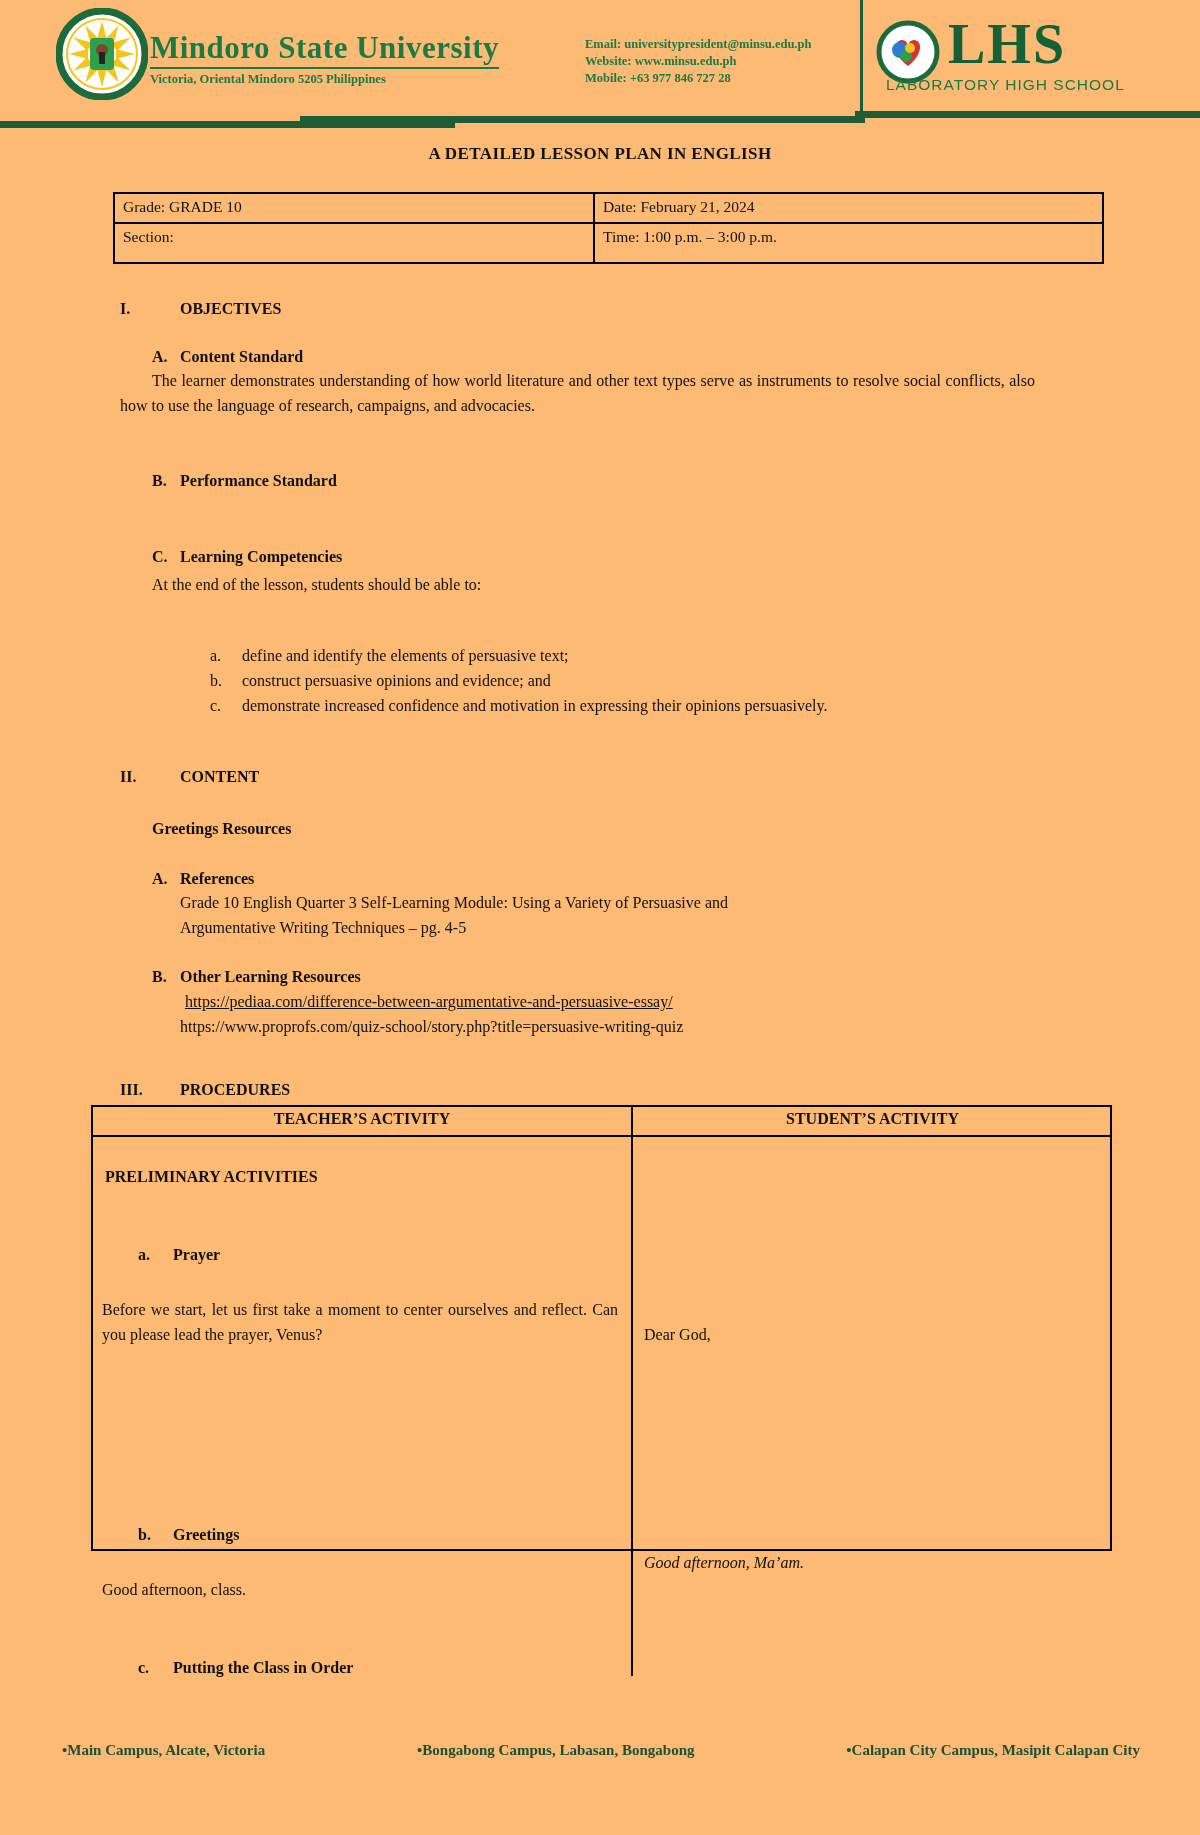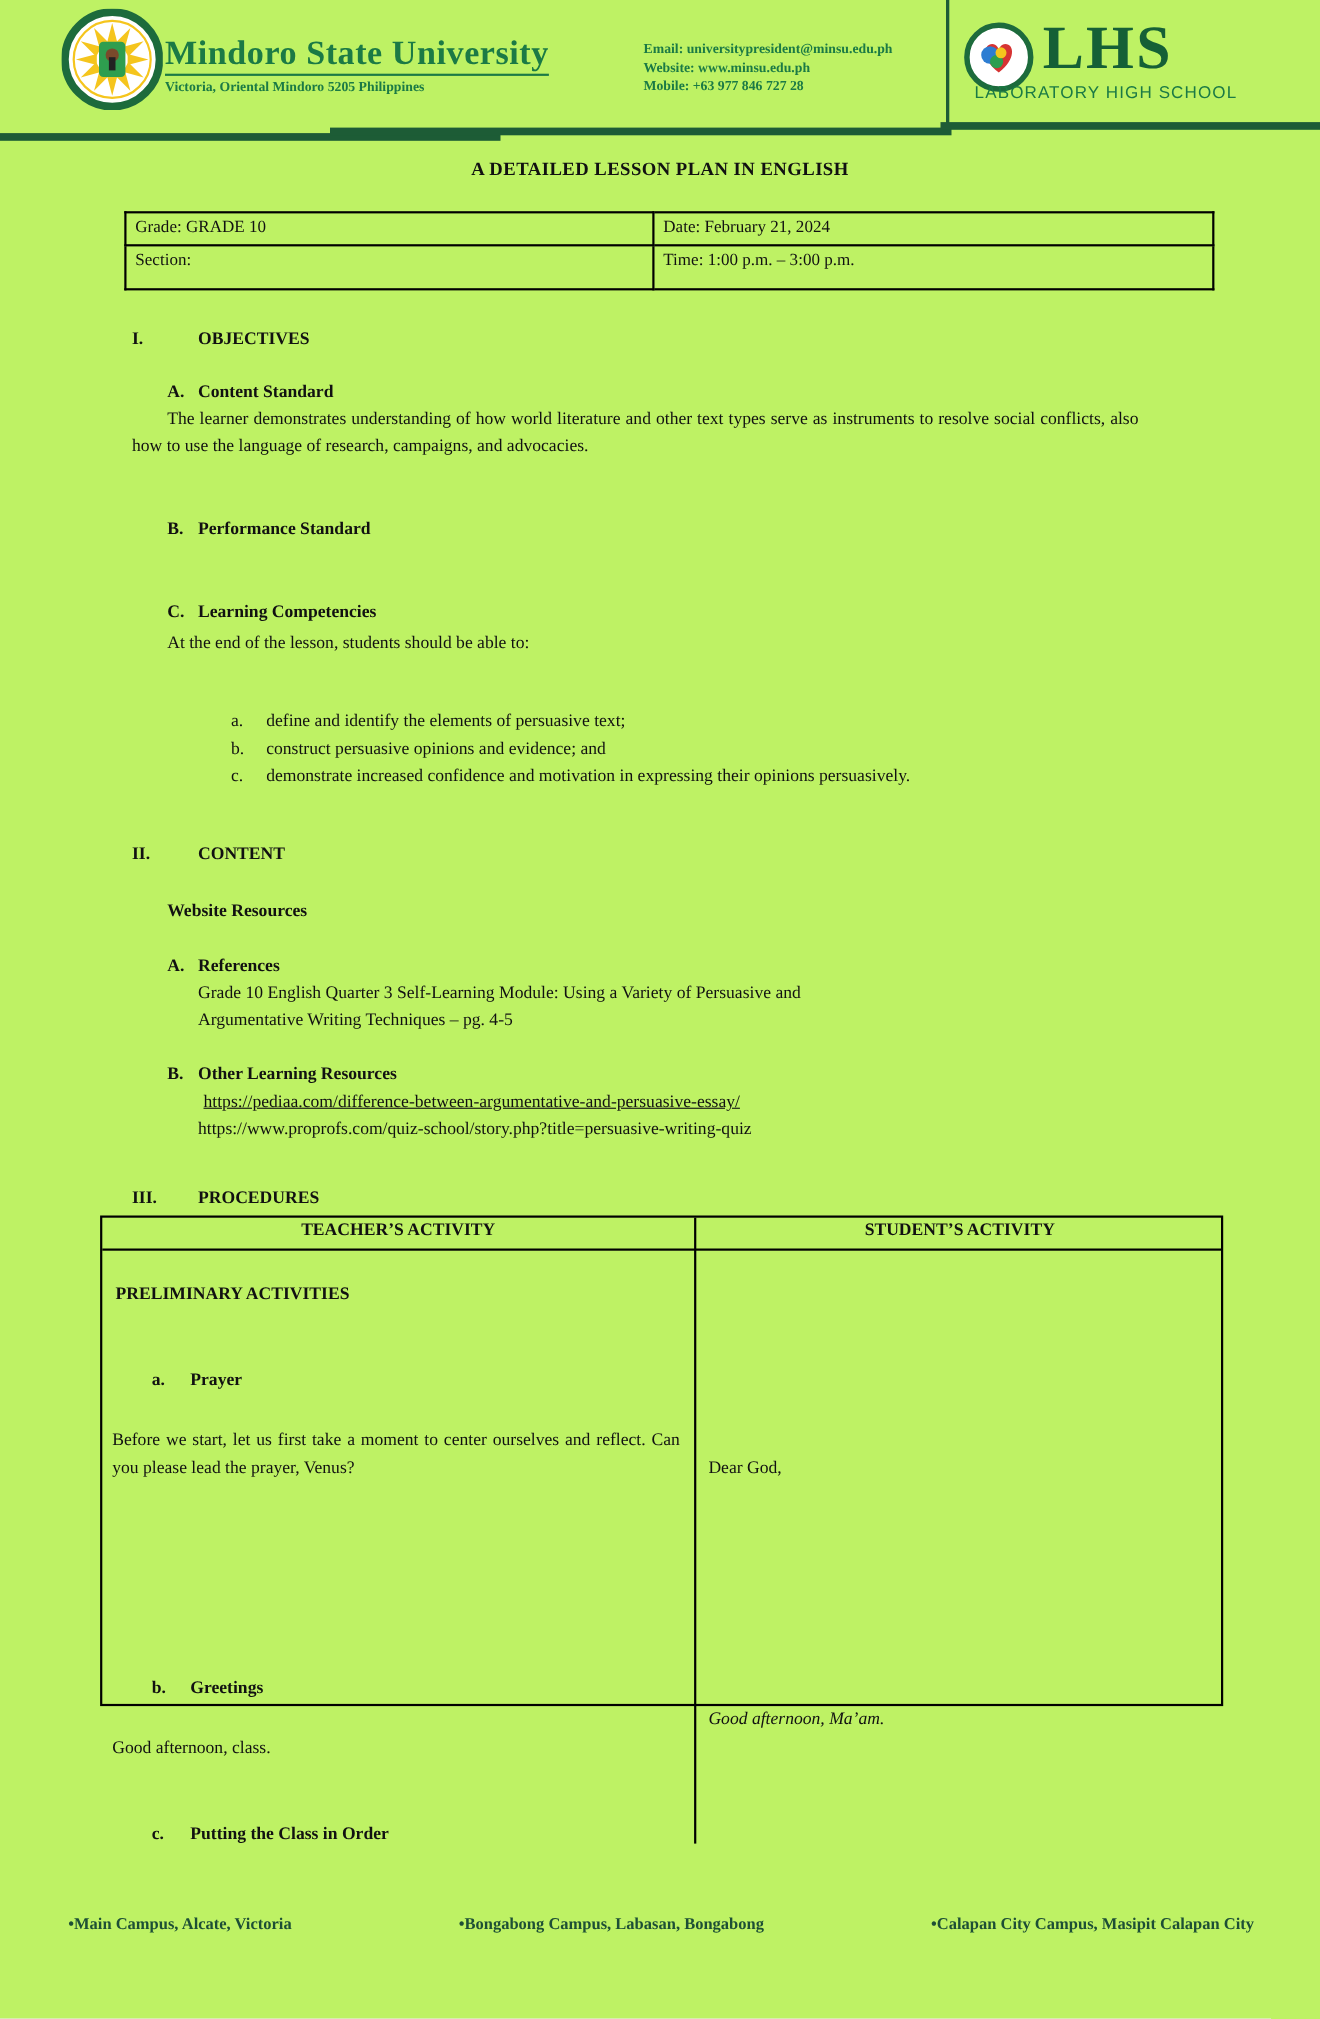--- a/index.html
+++ b/index.html
@@ -1,18 +1,18 @@
 <!DOCTYPE html>
 <html><head>
 <meta charset="utf-8">
 <style>
   * { margin:0; padding:0; box-sizing:border-box; }
   html,body { background:#e9e9e9; }
   .page {
-    position:relative; width:1200px; height:1835px; background:#bef264;
+    position:relative; width:1200px; height:1835px; background:#fdba74;
     margin:0 auto; overflow:hidden;
     font-family:"Liberation Serif", serif; color:#111;
   }
   
   .minsu-logo { position:absolute; left:56px; top:8px; }
   .univ-block { position:absolute; left:150px; top:30px; }
   .univ-name {
     font-family:"Liberation Serif", serif; font-size:31px; font-weight:600;
     color:#1b7a45; border-bottom:2px solid #1b7a45; display:inline-block;
     padding-bottom:1px; letter-spacing:.5px;
@@ -168,21 +168,21 @@
     <div class="li-row">
       <span class="li-letter">c.</span>
       <span style="width:700px;">demonstrate increased confidence and motivation in expressing their opinions persuasively.</span>
     </div>
   </div>
 
   <div class="blk b" style="left:120px; top:764px;">
     <span class="numeral">II.</span><span>CONTENT</span>
   </div>
 
-  <div class="blk b" style="left:152px; top:816px;">Website Resources</div>
+  <div class="blk b" style="left:152px; top:816px;">Greetings Resources</div>
 
   <div class="blk b" style="left:152px; top:866px;">
     <span class="letter">A.</span><span>References</span>
   </div>
   <div class="blk prewrap" style="left:180px; top:890px; width:840px;">Grade 10 English Quarter 3 Self-Learning Module: Using a Variety of Persuasive and
 Argumentative Writing Techniques – pg. 4-5</div>
 
   <div class="blk b" style="left:152px; top:964px;">
     <span class="letter">B.</span><span>Other Learning Resources</span>
   </div>

